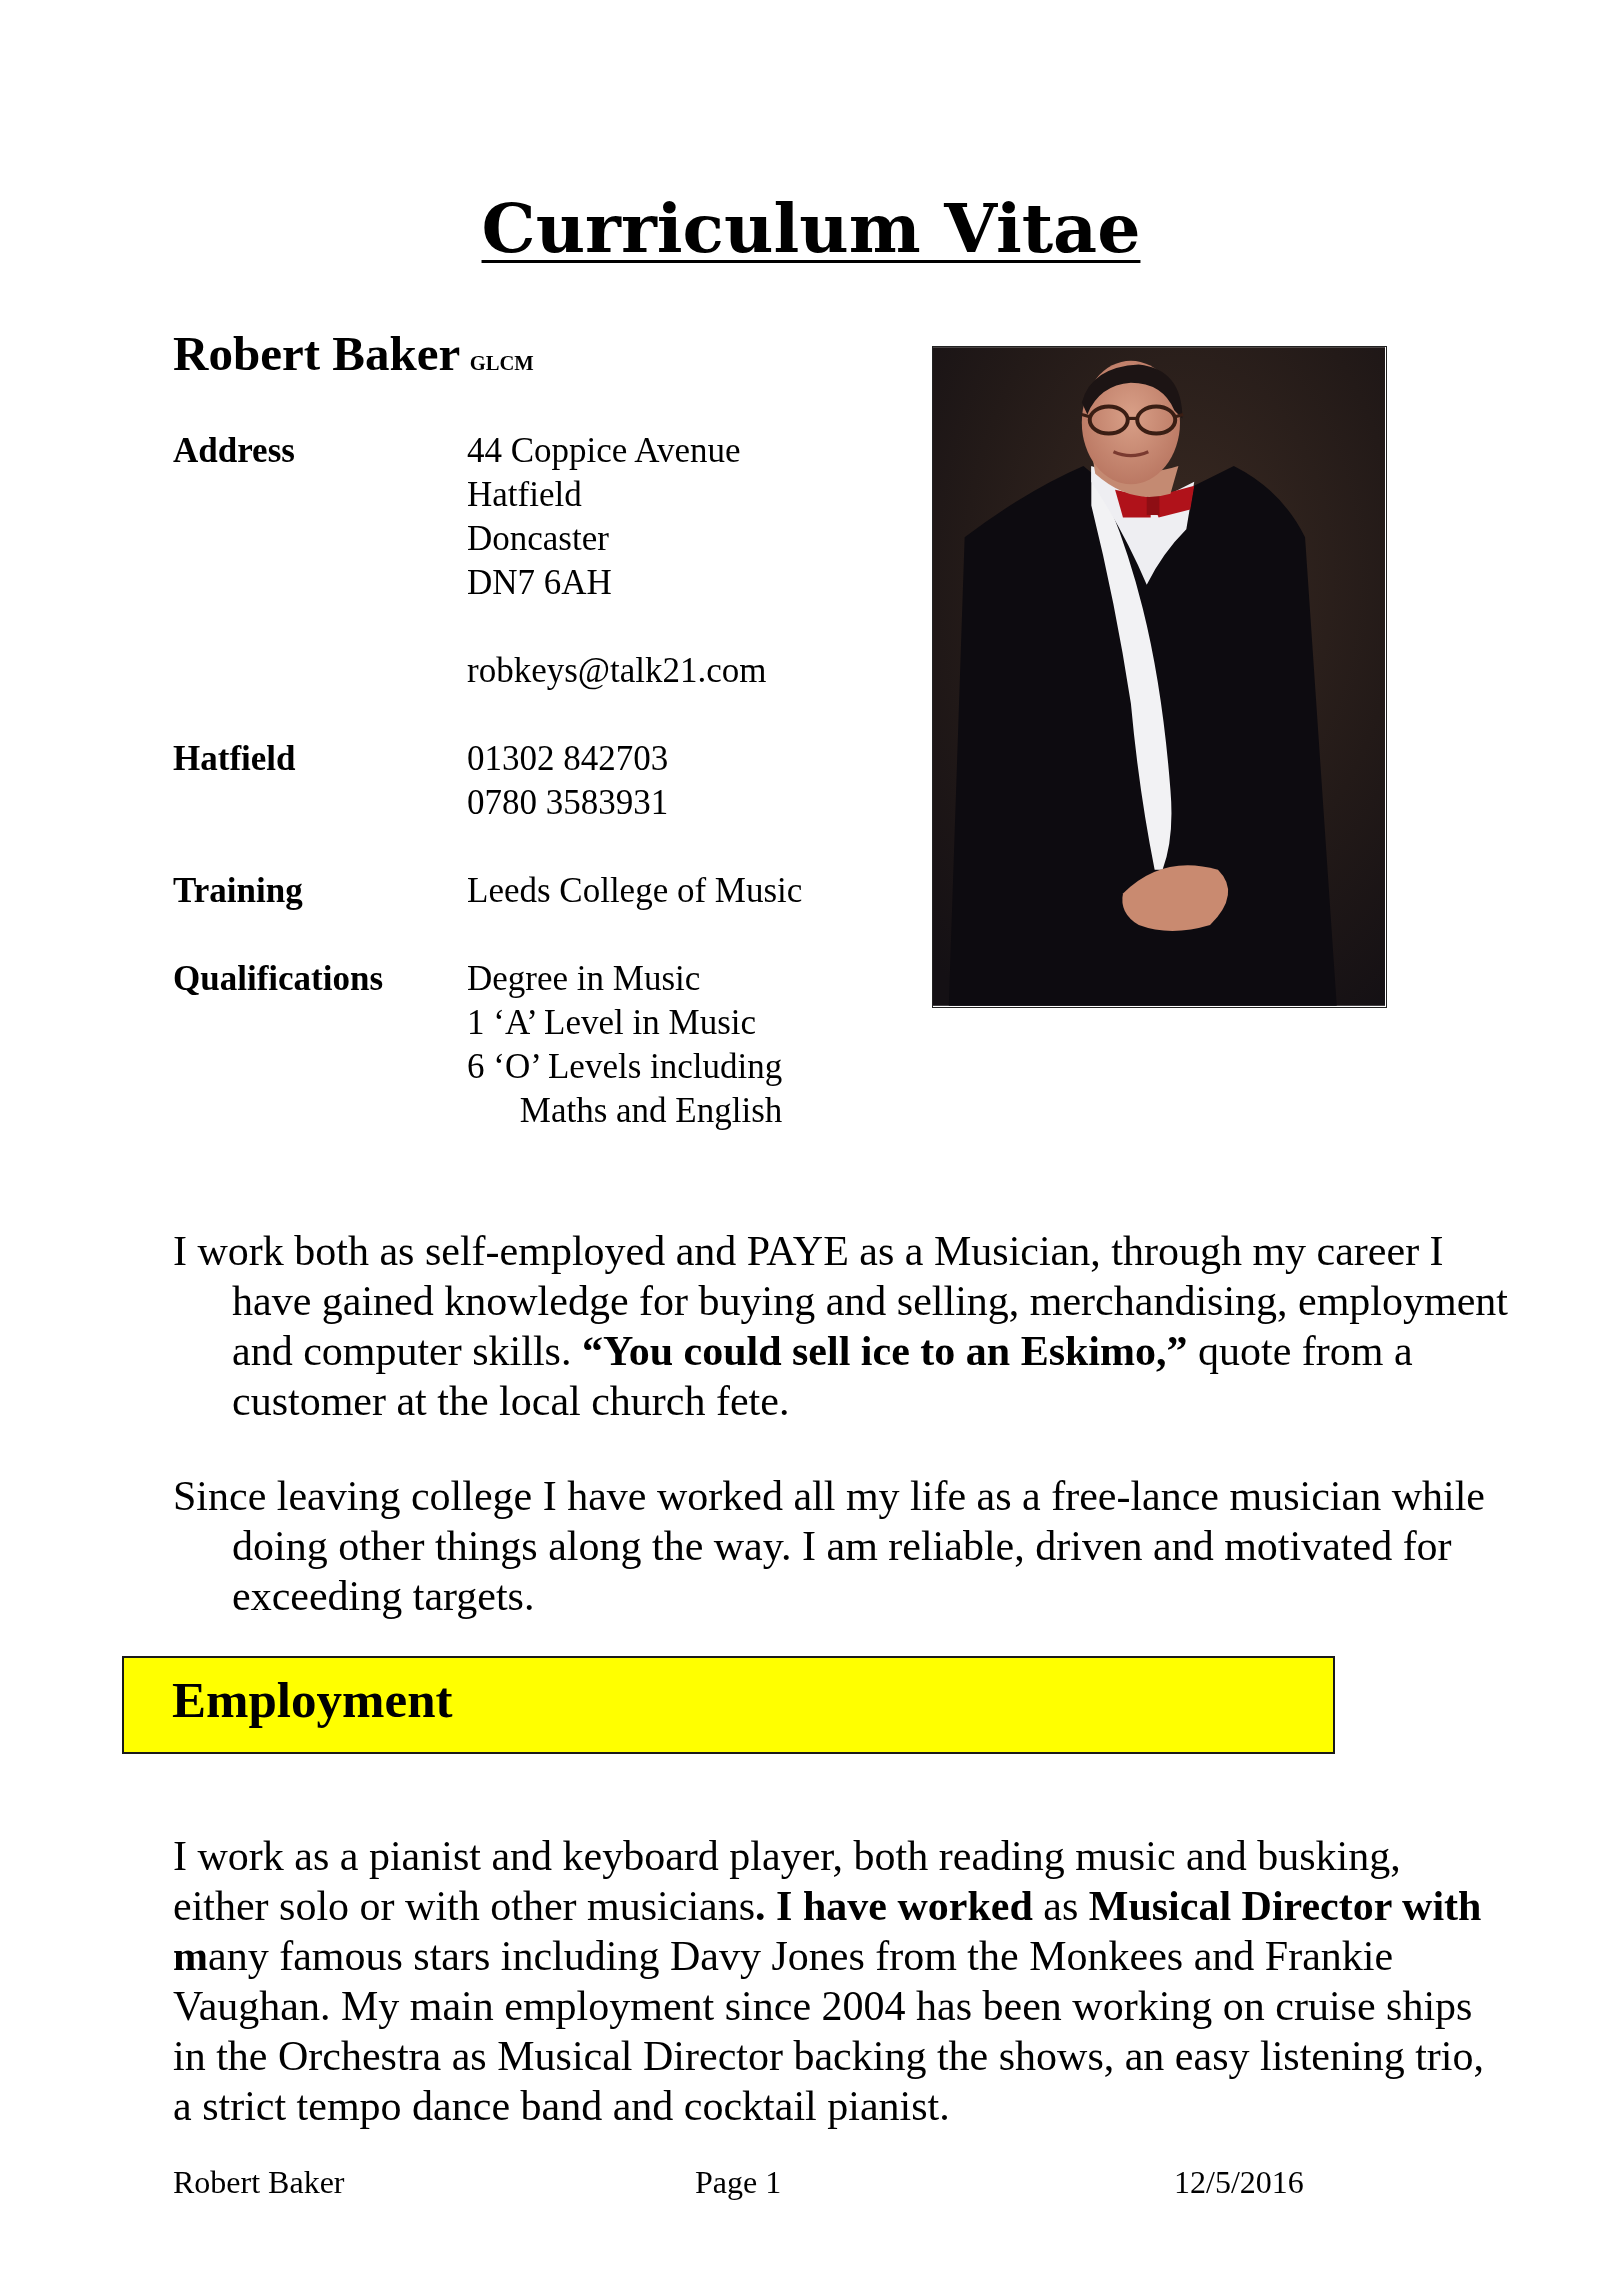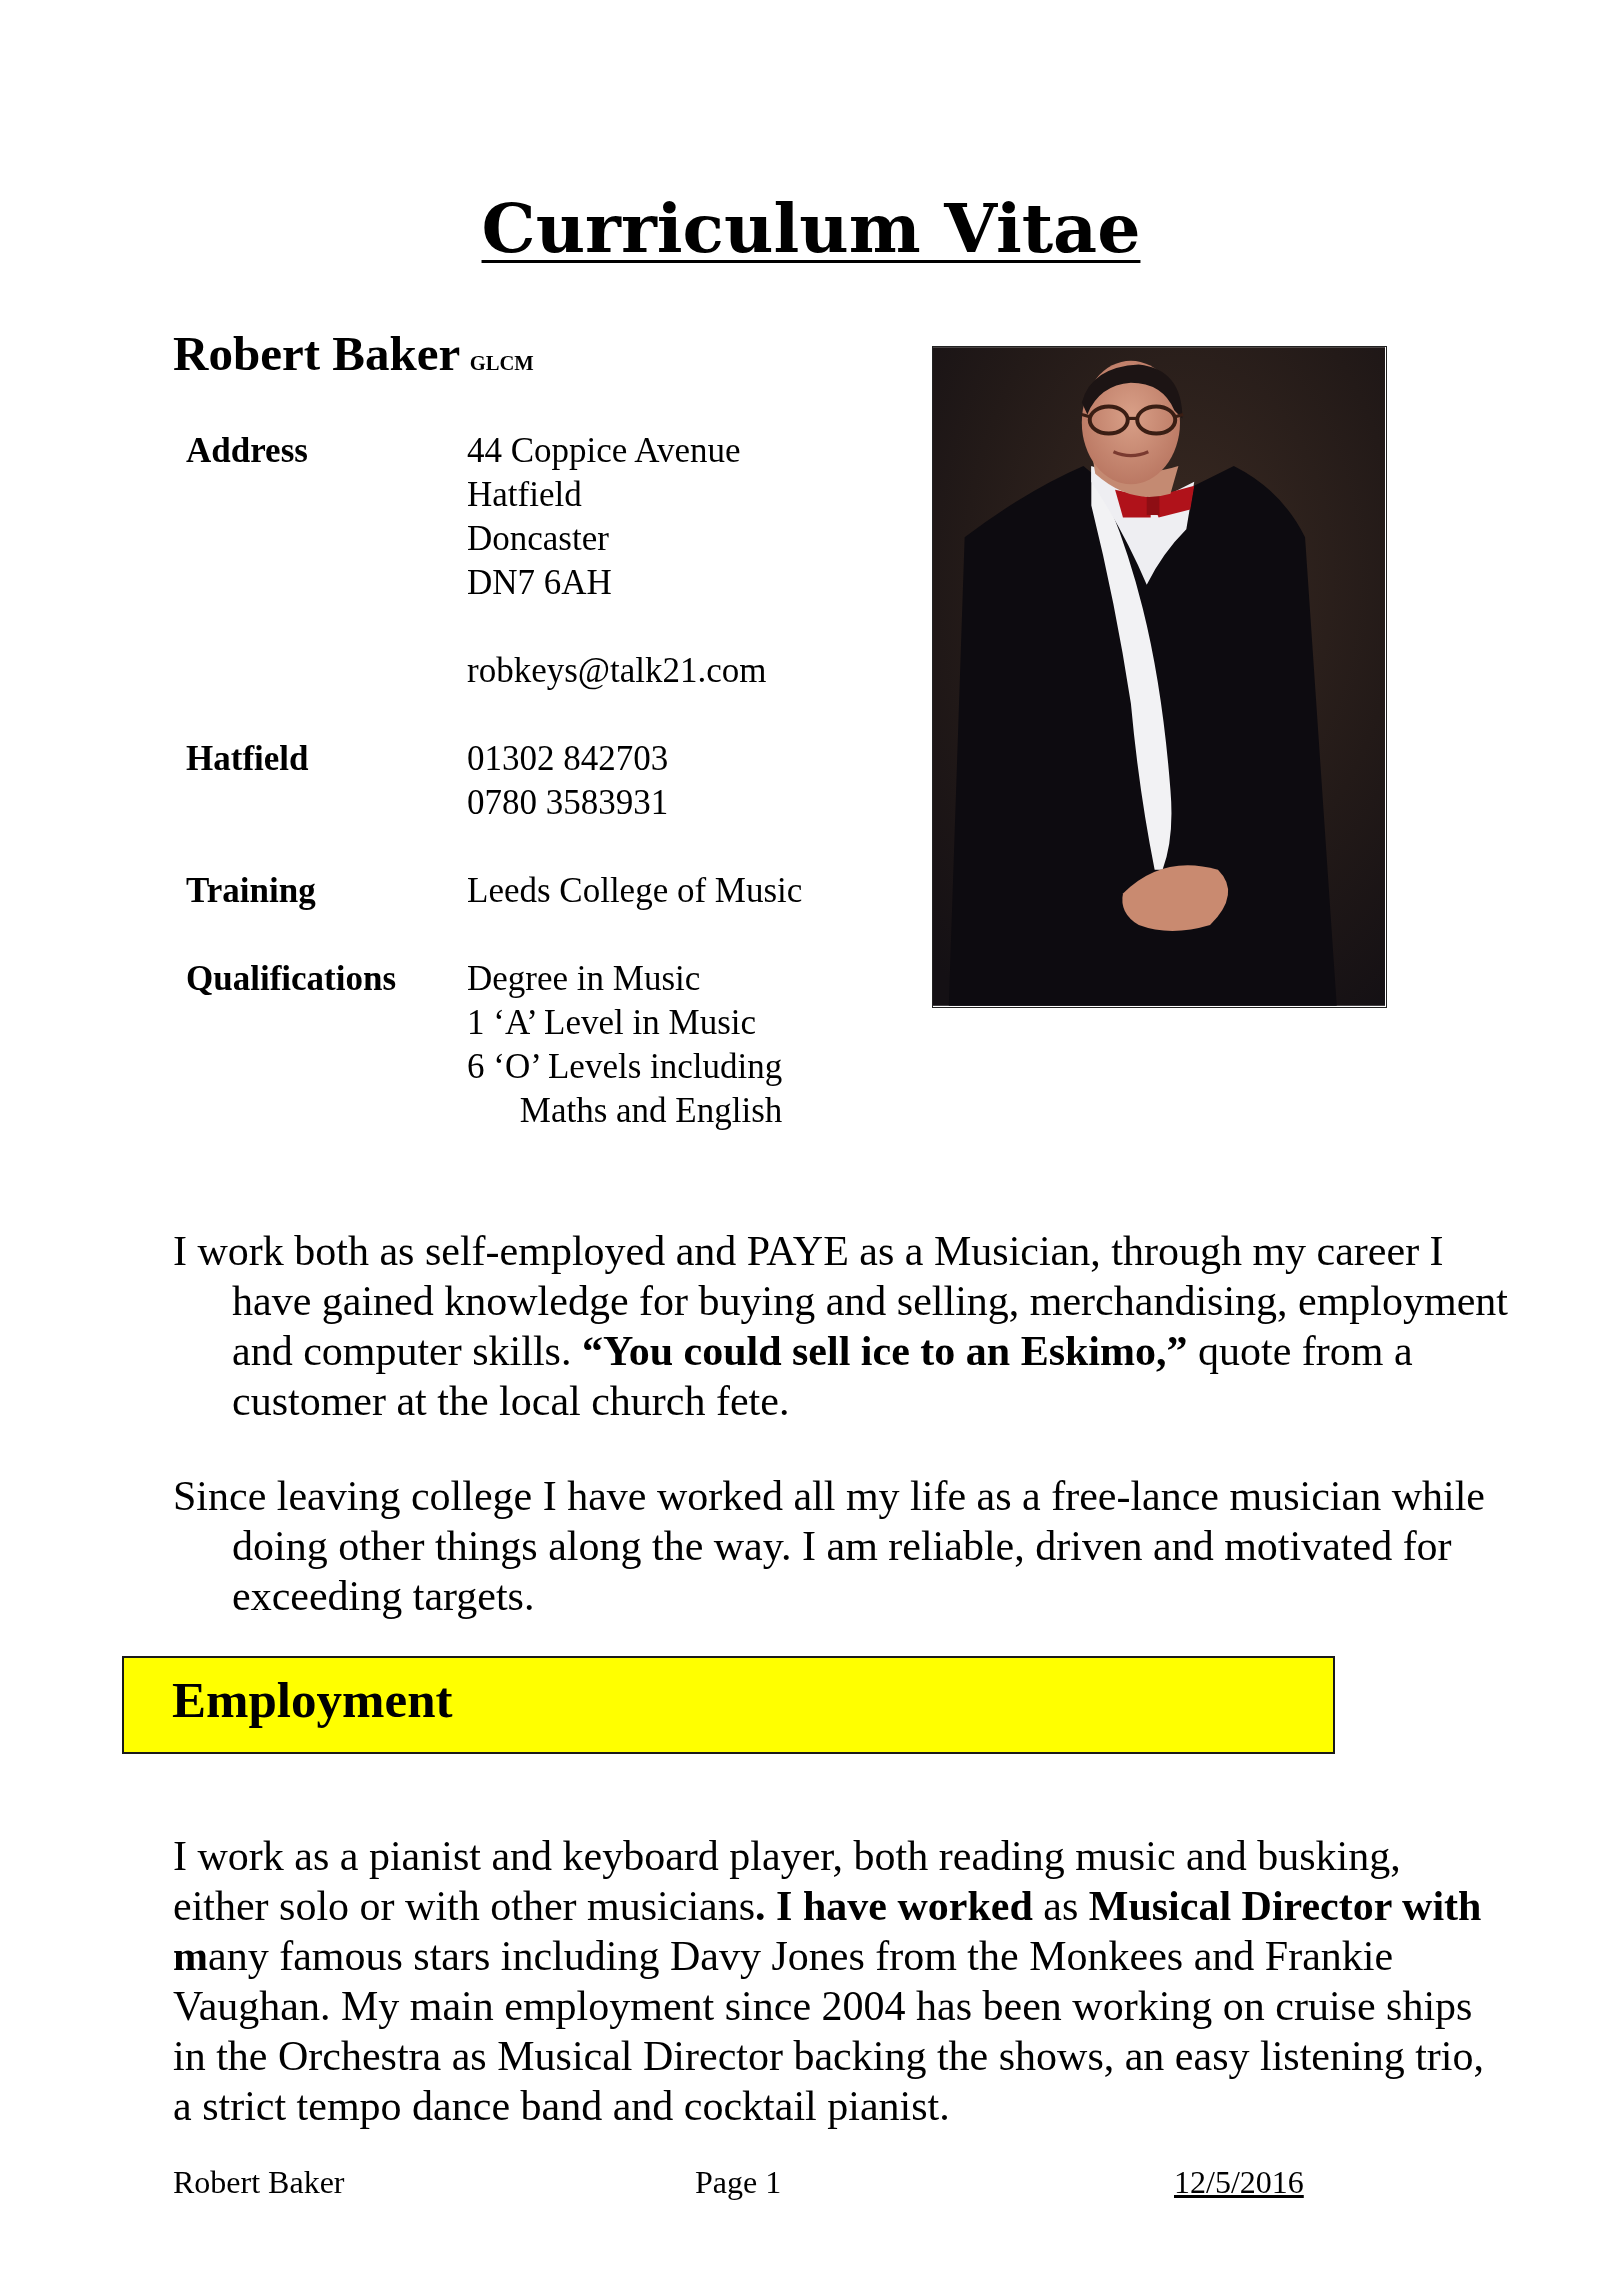--- a/index.html
+++ b/index.html
@@ -10,21 +10,21 @@
   .abs { position: absolute; }
   #doc-title {
     left: 0; width: 1622px; top: 194px; text-align: center;
     font-family: "DejaVu Serif", "Liberation Serif", serif;
     font-weight: bold; font-size: 68px; line-height: 1;
   }
   #doc-title span { text-decoration: underline; text-decoration-thickness: 3.2px; text-underline-offset: 8px; }
   #person-name { left: 173px; top: 329px; font-weight: bold; font-size: 49px; line-height: 1; white-space: nowrap; }
   #person-name .suffix { font-size: 20.6px; margin-left: 9.5px; }
   .info-row { position: absolute; left: 173px; width: 713px; }
-  .info-label { position: absolute; left: 13px; top: 0; font-weight: bold; font-size: 35px; line-height: 44px; white-space: nowrap; }
+  .info-label { position: absolute; left: 0; top: 0; font-weight: bold; font-size: 35px; line-height: 44px; white-space: nowrap; }
   .info-values { position: absolute; left: 294px; top: 0; font-size: 35px; line-height: 44px; white-space: nowrap; }
   .info-values .indent { padding-left: 48px; text-align: right; }
   #photo { left: 932px; top: 346px; width: 455px; height: 662px; border: 1.6px solid #222; box-sizing: border-box; overflow: hidden; }
   .para {
     position: absolute; left: 173px; width: 1299px;
     font-size: 42px; line-height: 50px;
     padding-left: 59px; text-indent: -59px;
   }
   .para b { font-weight: bold; }
   #employment-box {
@@ -128,14 +128,14 @@
 <div class="para" style="top:1471px;">Since leaving college I have worked all my life as a free-lance musician while doing other things along the way.  I am reliable, driven and motivated for exceeding targets.</div>
 
 <div id="employment-box" class="abs">
   <div id="employment-heading">Employment</div>
 </div>
 
 <div id="employment-para"><span>I work as a pianist and keyboard player, both reading music and busking, either solo or with other musicians</span><b>.  I have worked</b><span> as </span><b>Musical Director with m</b><span>any famous stars including Davy Jones from the Monkees and Frankie Vaughan.  My main employment since 2004 has been working on cruise ships in the Orchestra as Musical Director backing the shows, an easy listening trio, a strict tempo dance band and cocktail pianist.</span></div>
 
 <div class="footer-item" style="left:173px;">Robert Baker</div>
 <div class="footer-item" style="left:695px;">Page 1</div>
-<div class="footer-item" style="left:1174px;text-decoration:underline;">12/5/2016</div>
+<div class="footer-item" style="left:1174px;">12/5/2016</div>
 
 
 </body></html>

